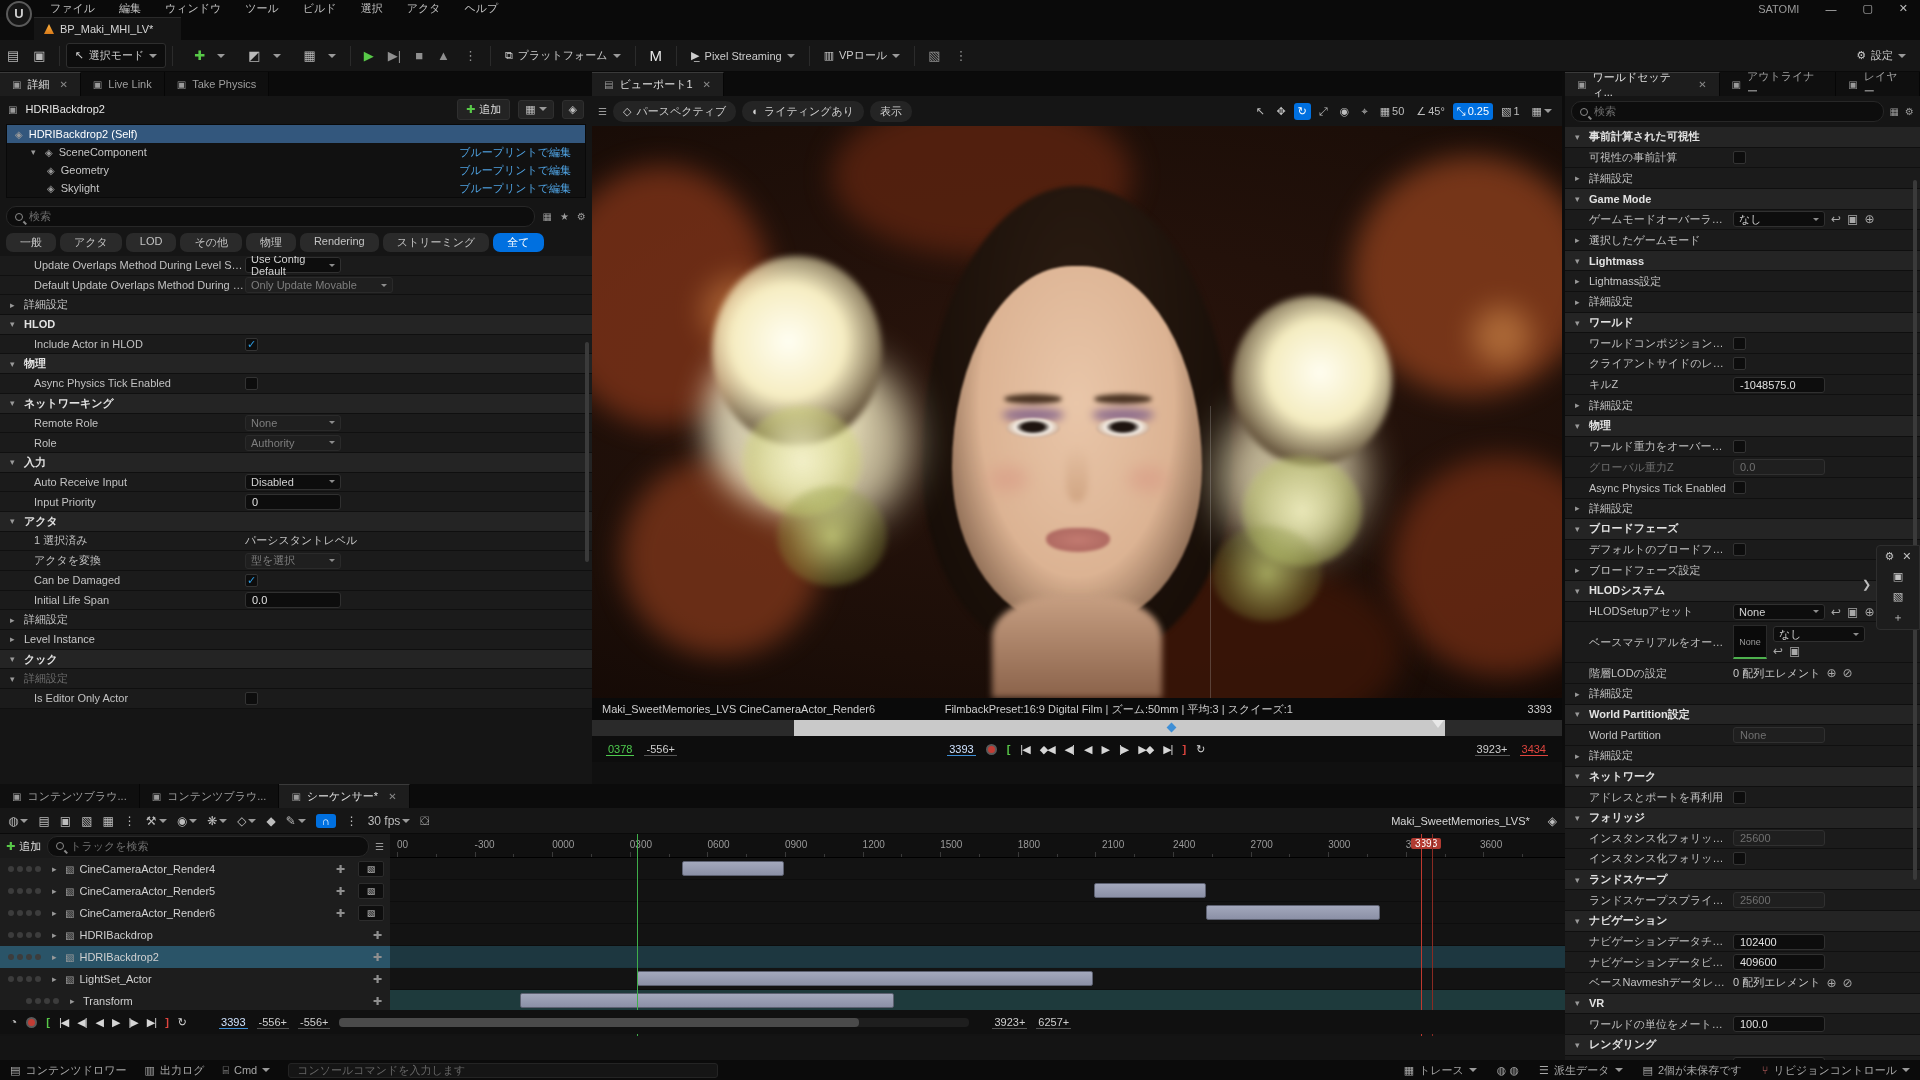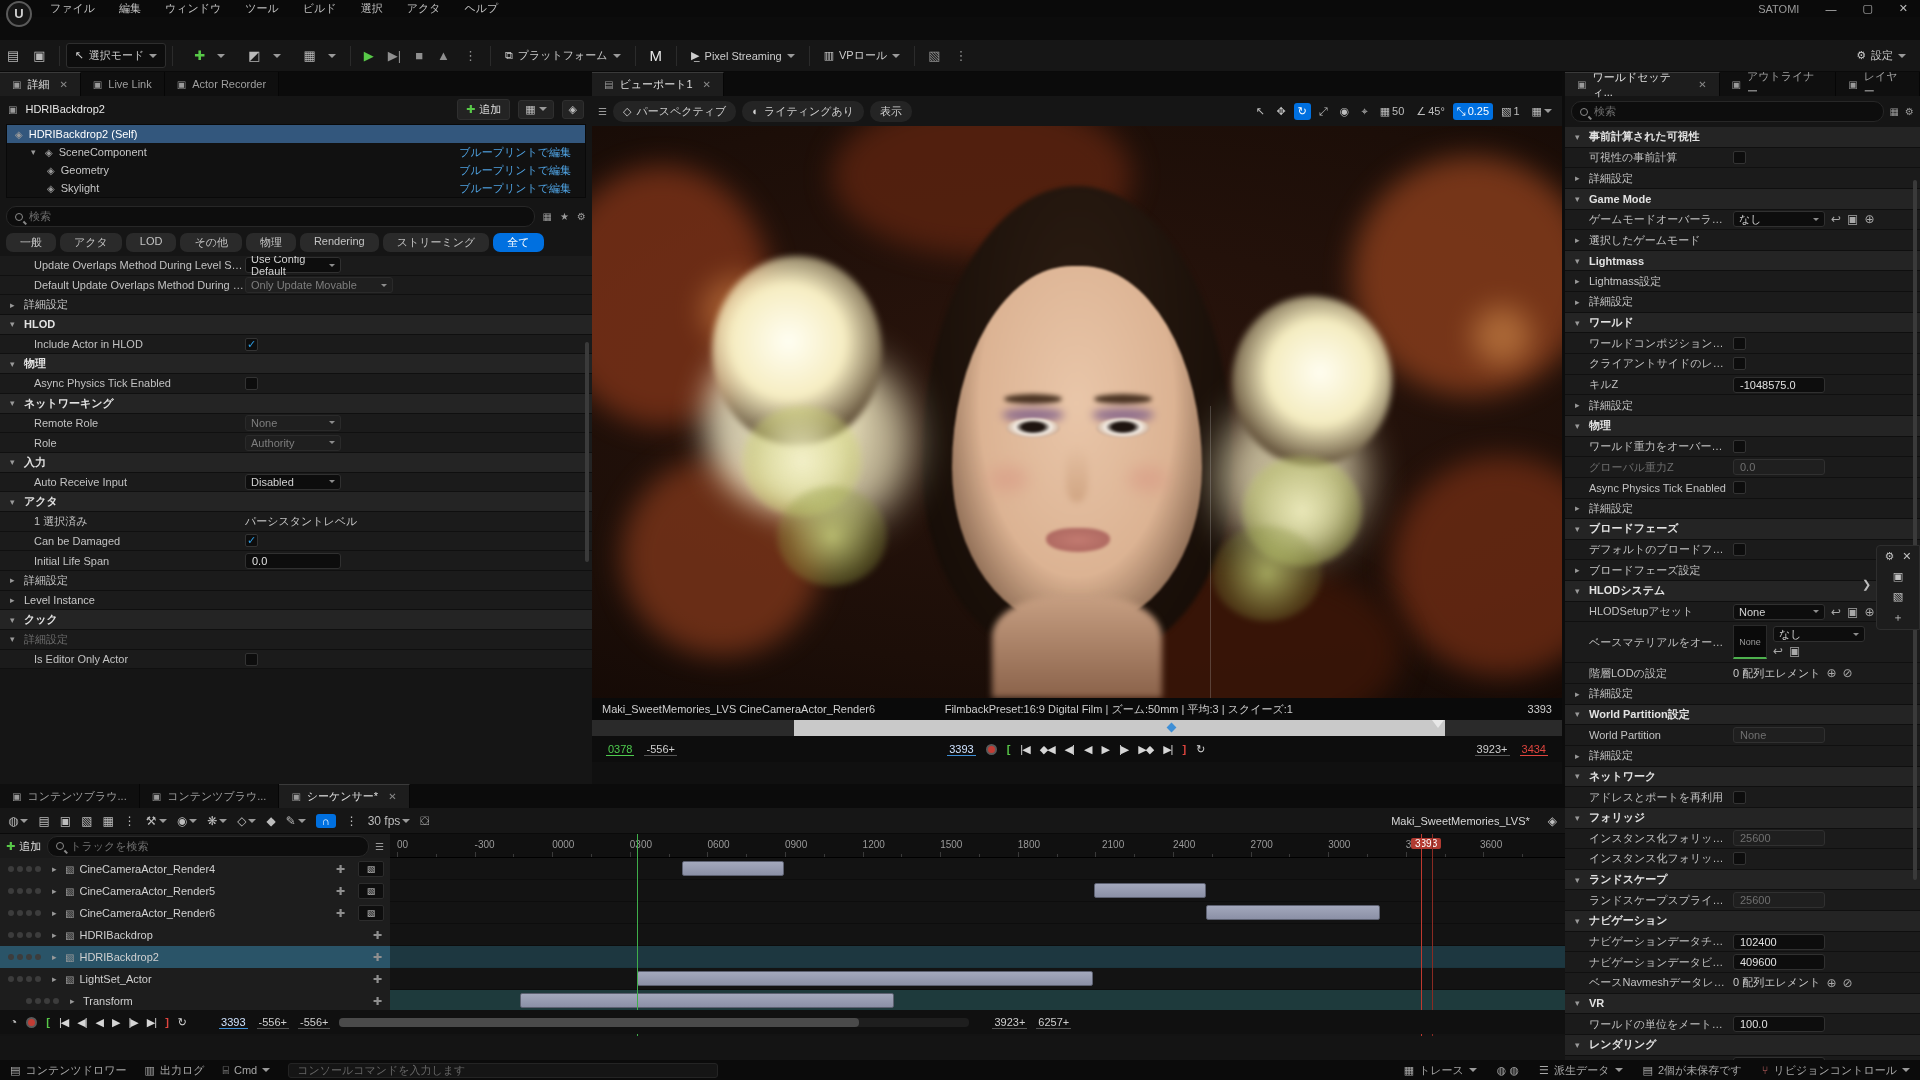--- a/index.html
+++ b/index.html
@@ -169,20 +169,26 @@
         <span>ヘルプ</span>
       </div>
     <div id="tb-right">
       <span>SATOMI</span>
       <span class="wbtn">—</span>
       <span class="wbtn">▢</span>
       <span class="wbtn">✕</span>
     </div>
   </div>
 
+  <div id="assetrow">
+    <div id="asset-tab">
+      <span class="bp-ico"></span>
+      <span>BP_Maki_MHI_LV*</span>
+    </div>
+  </div>
 
   <div id="maintoolbar">
     <span class="ticon">▤</span>
     <span class="ticon">▣</span>
     <span class="tsep"></span>
     <div class="tool-dd boxed">
       <span>↖</span>
       <span>選択モード</span>
         <span class="car"></span>
     </div>
@@ -241,21 +247,21 @@
        <span class="tico">▣</span>
           <span>詳細</span>
        <span class="x">✕</span>
         </div>
         <div class="tab ">
        <span class="tico">▣</span>
           <span>Live Link</span>
        </div>
         <div class="tab ">
        <span class="tico">▣</span>
-          <span>Actor Recorder</span>
+          <span>Take Physics</span>
        </div>
       </div>
     <div id="det-head">
       <span class="tico">▣</span>
       <span class="name">HDRIBackdrop2</span>
       <div id="add-btn">
         <span class="plus">✚</span>
         <span>追加</span>
       </div>
       <div class="minibtn">▦<span class="car"></span></div>
@@ -377,28 +383,43 @@
         </div>
         <div class="prow" style="">
       <span class="plabel ">Auto Receive Input</span>
       <span class="pval">
             <span class="dd  ">
               <span>Disabled</span>
               <span class="ddc"></span>
             </span>
           </span>
         </div>
+        <div class="prow" style="">
+      <span class="plabel ">Input Priority</span>
+      <span class="pval">
+            <span class="inp ">0</span>
+          </span>
+        </div>
         <div class="cat ">
           <span class="tri">▾</span>
           <span class="">アクタ</span>
         </div>
         <div class="prow" style="">
       <span class="plabel ">1 選択済み</span>
       <span class="pval">
             <span class="txt ">パーシスタントレベル</span>
+          </span>
+        </div>
+        <div class="prow" style="">
+      <span class="plabel ">アクタを変換</span>
+      <span class="pval">
+            <span class="dd dis ">
+              <span>型を選択</span>
+              <span class="ddc"></span>
+            </span>
           </span>
         </div>
         <div class="prow" style="">
       <span class="plabel ">Can be Damaged</span>
       <span class="pval">
             <span class="chk">✓</span>
           </span>
         </div>
         <div class="prow" style="">
       <span class="plabel ">Initial Life Span</span>

